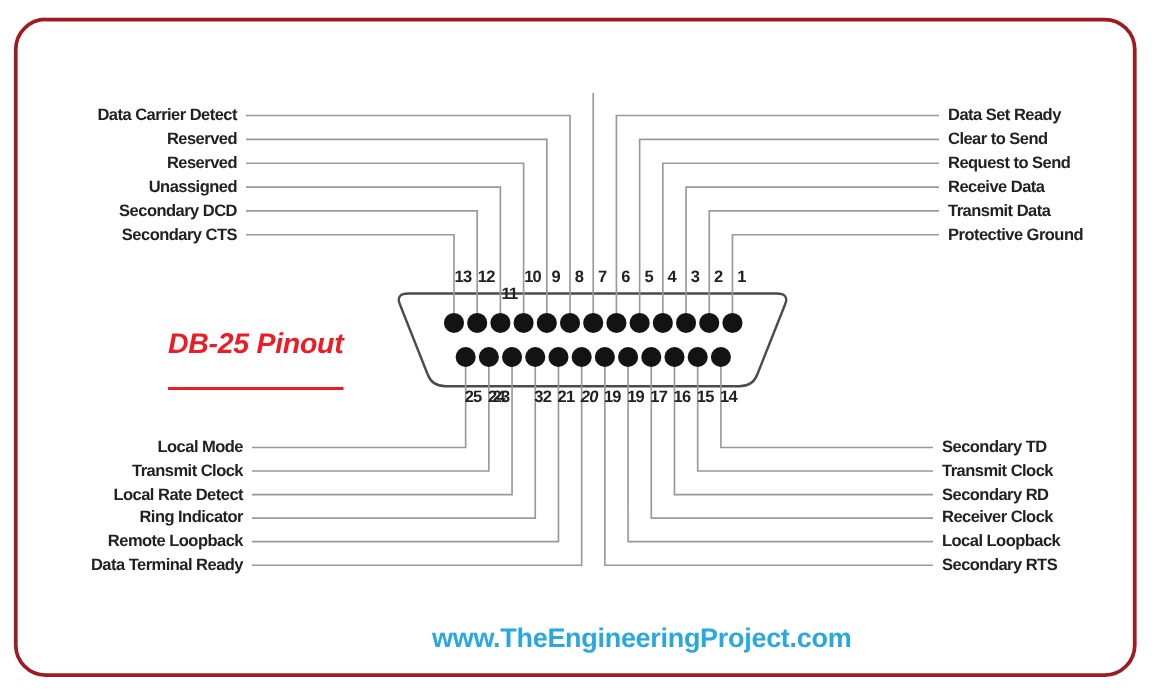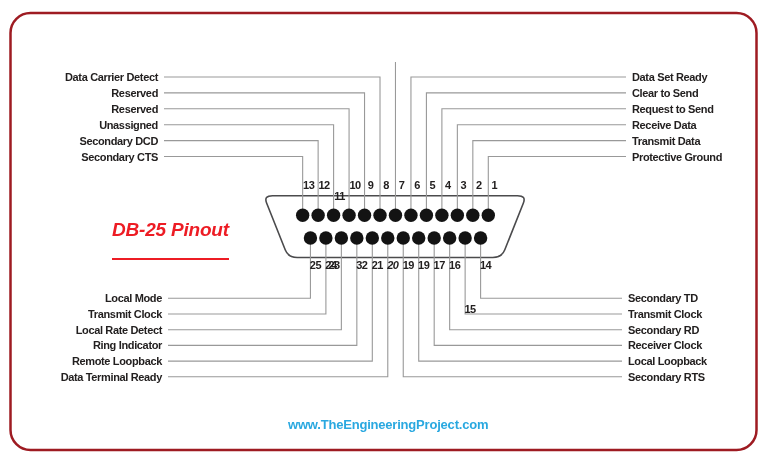--- a/index.html
+++ b/index.html
@@ -25,21 +25,21 @@
     line-height:16px; text-align:center; font-size:11px; font-weight:bold;
     letter-spacing:-0.35px; color:var(--c-text);
   }
   #diagram-title{
     position:absolute; left:112px; top:219px; font-size:19px; font-weight:bold;
     letter-spacing:-0.2px; color:var(--c-title);
     border-bottom:2px solid var(--c-title); padding-bottom:17px;font-style:italic;
   }
   #footer-url{
     position:absolute; left:288px; top:416px; width:200px; height:18px;
-    line-height:18px; text-align:center; font-size:13px; font-weight:bold;
+    line-height:18px; text-align:center; font-size:18px; font-weight:bold;
     letter-spacing:-0.2px; color:var(--c-footer); white-space:nowrap;
   }
   .lead{stroke:var(--c-line); stroke-width:1.1; fill:none;}
 </style>
 </head>
 <body>
 
 <div id="canvas">
 
   <svg id="diagram-svg" viewBox="0 0 768 459" xmlns="http://www.w3.org/2000/svg">
@@ -155,20 +155,20 @@
       <span class="num-cell" style="left: 307.43px; top: 258px;">25</span>
       <span class="num-cell" style="left: 322.9px; top: 258px;">24</span>
       <span class="num-cell" style="left: 326px; top: 258px;">23</span>
       <span class="num-cell" style="left: 353.84px; top: 258px;">32</span>
       <span class="num-cell" style="left: 369.31px; top: 258px;">21</span>
       <span class="num-cell" style="left: 384.78px; top: 258px; font-style: italic;">20</span>
       <span class="num-cell" style="left: 400.25px; top: 258px;">19</span>
       <span class="num-cell" style="left: 415.72px; top: 258px;">19</span>
       <span class="num-cell" style="left: 431.19px; top: 258px;">17</span>
       <span class="num-cell" style="left: 446.66px; top: 258px;">16</span>
-      <span class="num-cell" style="left: 462.13px; top: 258px; margin-top: 44px;">15</span>
+      <span class="num-cell" style="left: 462.13px; top: 258px;">15</span>
       <span class="num-cell" style="left: 477.6px; top: 258px;">14</span>
     </div>
 
   <div id="diagram-title">DB-25 Pinout</div>
 
   <div id="footer-url">www.TheEngineeringProject.com</div>
 </div>
 
 </body></html>

